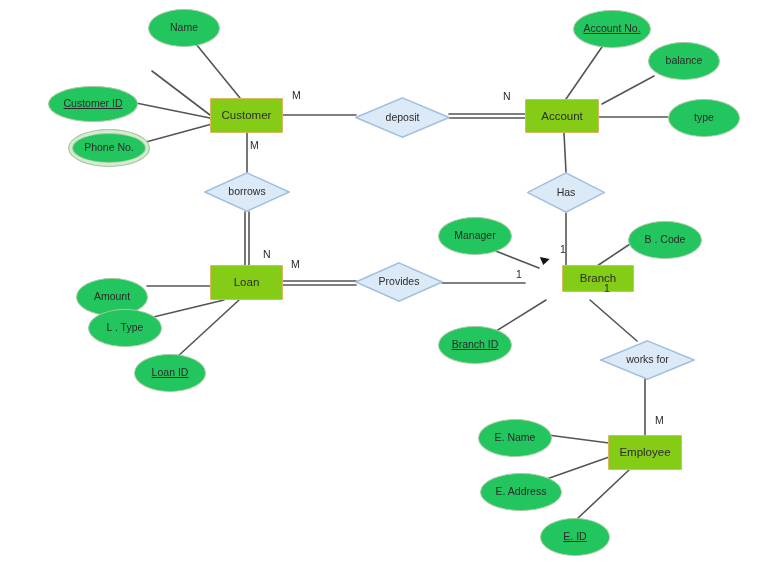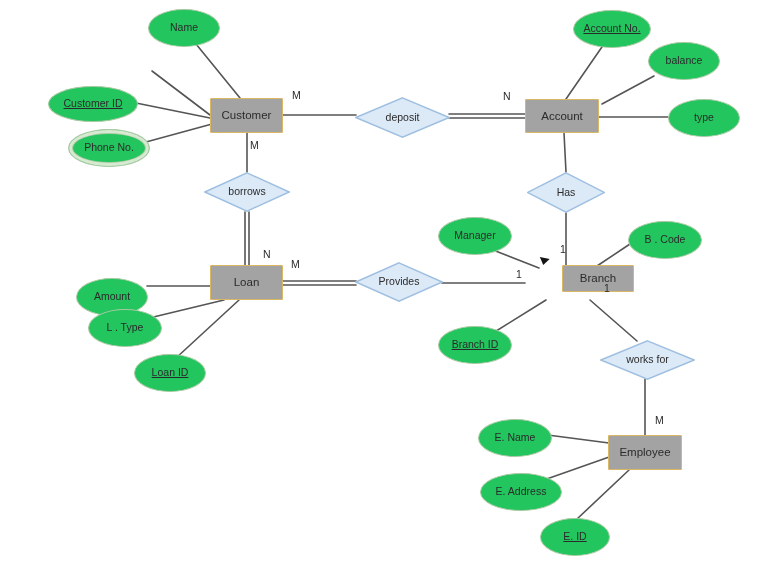--- a/index.html
+++ b/index.html
@@ -30,21 +30,21 @@
     position: absolute;
     display: flex;
     align-items: center;
     justify-content: center;
     text-align: center;
     box-sizing: border-box;
     color: #2b2b2b;
     line-height: 1.1;
   }
   .entity {
-    background: #a3a3a3;
+    background: #84cc16;
     border: 1px solid #d9b765;
     font-size: 11.5px;
     border-radius: 1px;
   }
   .attr {
     background: #22c55e;
     border: 1px solid #a9c9a2;
     border-radius: 50%;
     font-size: 10.5px;
   }

